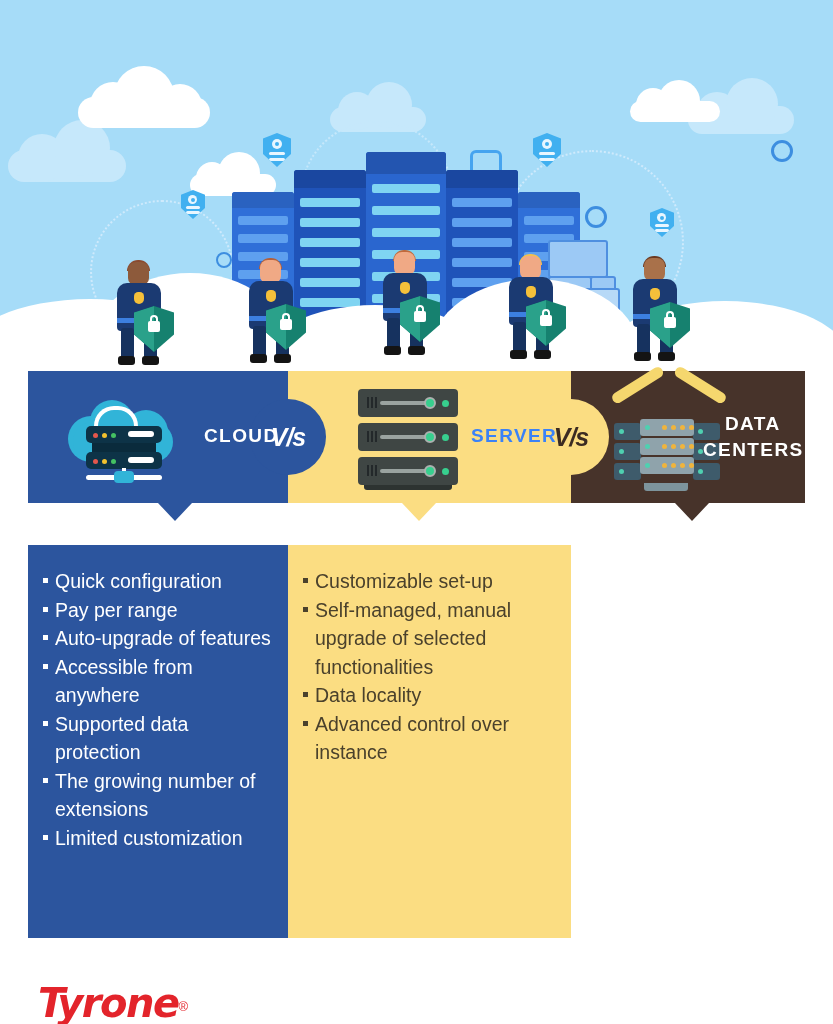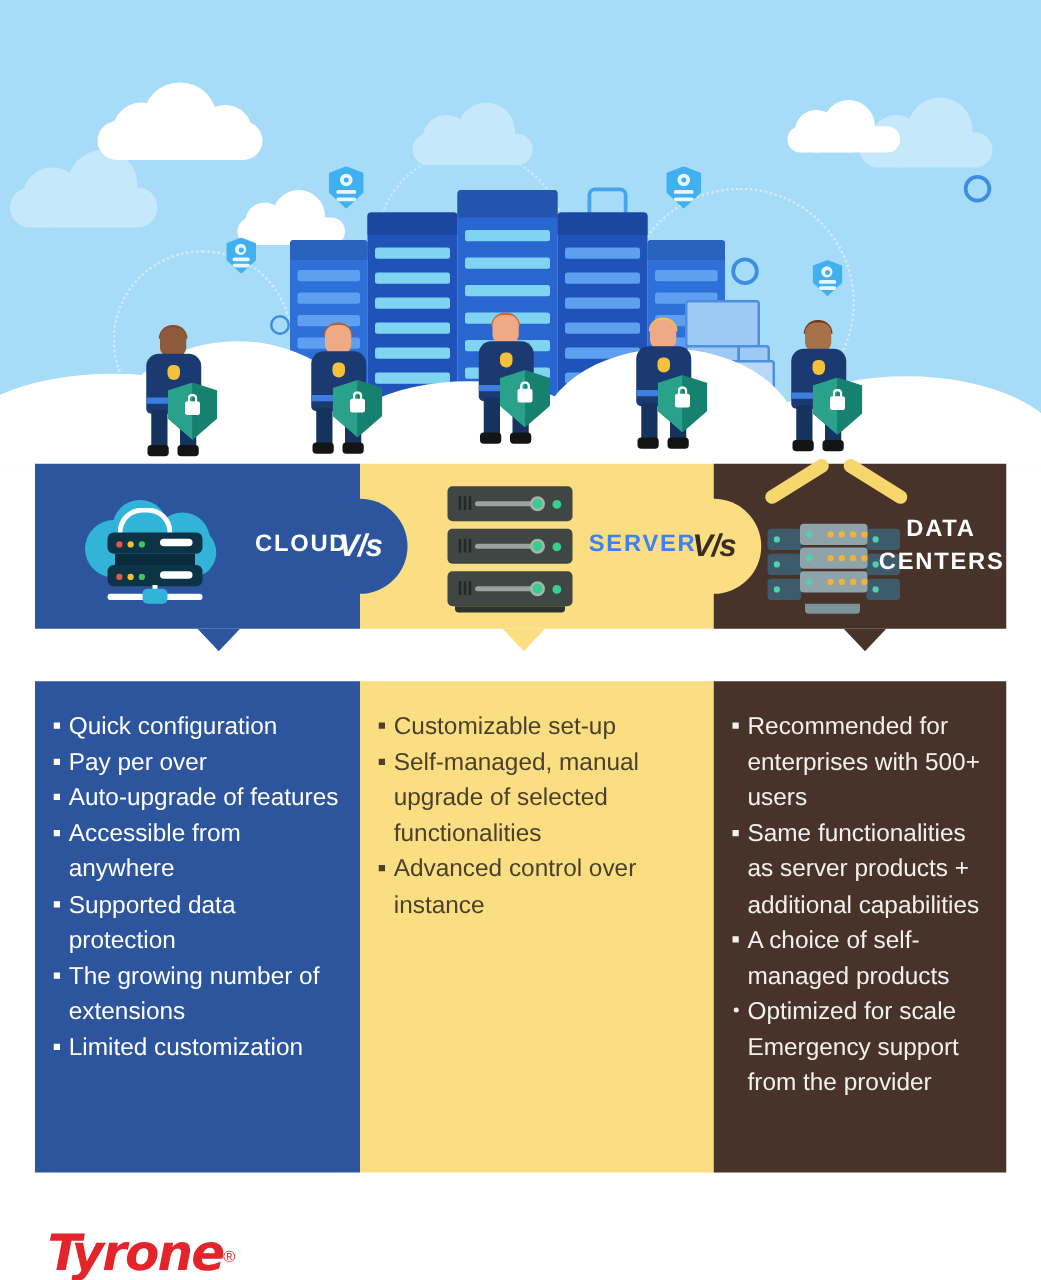--- a/index.html
+++ b/index.html
@@ -438,44 +438,37 @@
     <div class="ptr" style="left:130px;border-top:18px solid #2c559e;"></div>
     <div class="ptr" style="left:374px;border-top:18px solid #fbdd82;"></div>
     <div class="ptr" style="left:647px;border-top:18px solid #47332a;"></div>
   </div>
 
   <div class="cols">
 
     <div class="col c1">
       <ul class="blist">
         <li>Quick configuration</li>
-        <li>Pay per over</li>
+        <li>Pay per range</li>
         <li>Auto-upgrade of features</li>
         <li>Accessible from anywhere</li>
         <li>Supported data protection</li>
         <li>The growing number of extensions</li>
         <li>Limited customization</li>
       </ul>
     </div>
 
     <div class="col c2">
       <ul class="blist">
         <li>Customizable set-up</li>
         <li>Self-managed, manual upgrade of selected  functionalities</li>
+        <li>Data locality</li>
         <li>Advanced control over instance</li>
       </ul>
     </div>
 
-    <div class="col c3">
-      <ul class="blist">
-        <li>Recommended for enterprises with 500+ users</li>
-        <li>Same functionalities as server products + additional capabilities</li>
-        <li>A choice of self-managed products</li>
-        <li class="round">Optimized for scale Emergency support from the provider</li>
-      </ul>
-    </div>
   </div>
 
   <div class="logo">
     <span class="word">Tyrone</span><span class="reg">®</span>
   </div>
 
 </div>
 
 </body></html>

